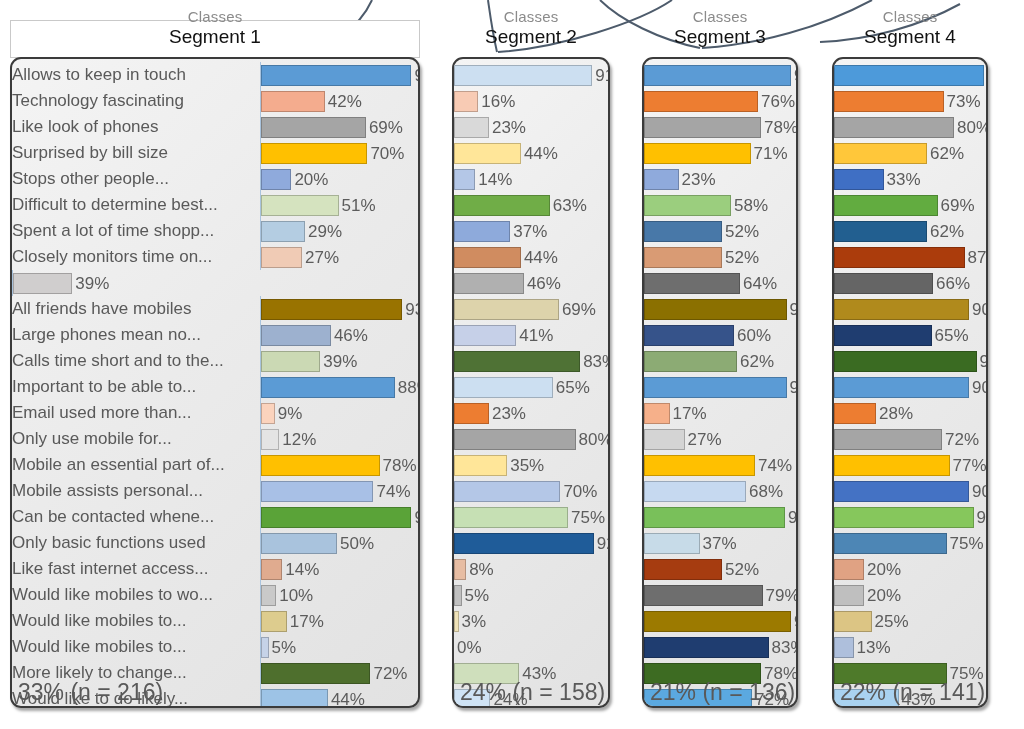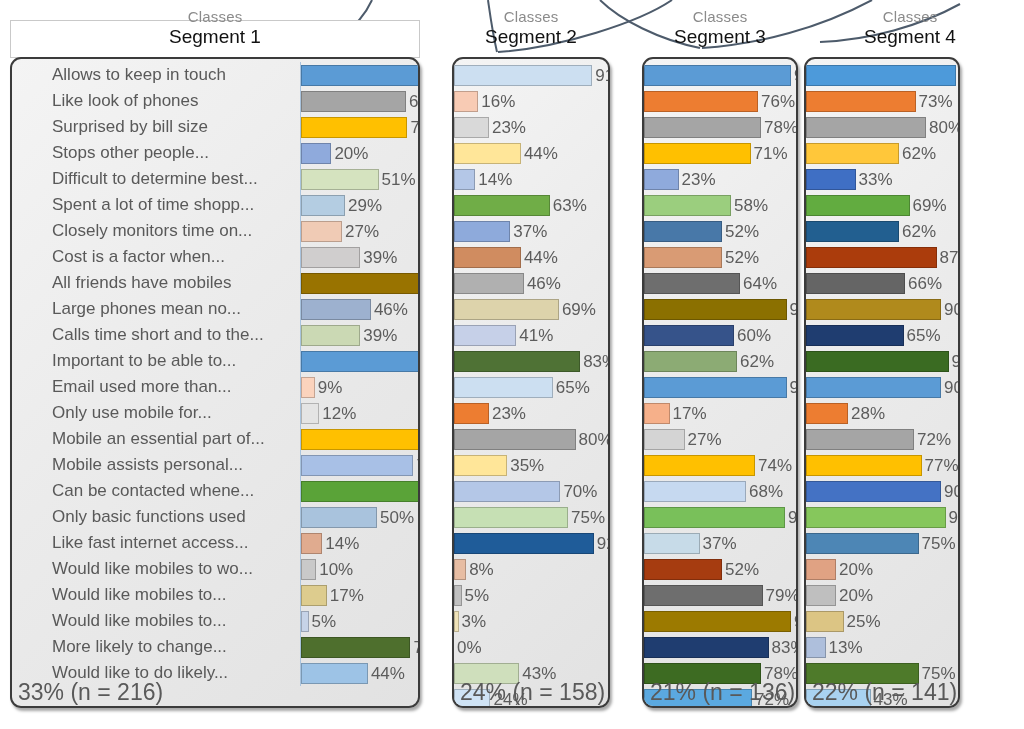--- a/index.html
+++ b/index.html
@@ -64,21 +64,20 @@
     align-items:center;
     box-sizing:border-box;
   }
   .rowlabel{
     font-size:17px;
     color:#595959;
     white-space:nowrap;
     flex:0 0 auto;
     line-height:26px;
     overflow:hidden;
-    margin-left:40px;
   }
   .barwrap{
     position:relative;
     flex:1 1 auto;
     height:26px;
     display:flex;
     align-items:center;
     border-left:1px solid #a9c3dd;
     box-sizing:border-box;
   }
@@ -144,20 +143,27 @@
   <div class="panel" id="panel-0" style="left: 10px; top: 57px; width: 410px; height: 651px;">
     <div class="rows" id="rows-0">
         <div class="row">
           <div class="rowlabel" style="width: 248px;">Allows to keep in touch</div>
           <div class="barwrap">
             <div class="bar" style="width: 150.48px; background: rgb(91, 155, 213);"></div>
             <div class="barval">99%</div>
           </div>
         </div>
         <div class="row">
+          <div class="rowlabel" style="width: 248px;">Technology fascinating</div>
+          <div class="barwrap">
+            <div class="bar" style="width: 63.84px; background: rgb(244, 172, 142);"></div>
+            <div class="barval">42%</div>
+          </div>
+        </div>
+        <div class="row">
           <div class="rowlabel" style="width: 248px;">Like look of phones</div>
           <div class="barwrap">
             <div class="bar" style="width: 104.88px; background: rgb(165, 165, 165);"></div>
             <div class="barval">69%</div>
           </div>
         </div>
         <div class="row">
           <div class="rowlabel" style="width: 248px;">Surprised by bill size</div>
           <div class="barwrap">
             <div class="bar" style="width: 106.4px; background: rgb(255, 192, 0);"></div>
@@ -186,21 +192,20 @@
           </div>
         </div>
         <div class="row">
           <div class="rowlabel" style="width: 248px;">Closely monitors time on...</div>
           <div class="barwrap">
             <div class="bar" style="width: 41.04px; background: rgb(240, 203, 181);"></div>
             <div class="barval">27%</div>
           </div>
         </div>
         <div class="row">
-          <div class="rowlabel" style="width: 248px;">Cost is a factor when...</div>
           <div class="barwrap">
             <div class="bar" style="width: 59.28px; background: rgb(208, 206, 206);"></div>
             <div class="barval">39%</div>
           </div>
         </div>
         <div class="row">
           <div class="rowlabel" style="width: 248px;">All friends have mobiles</div>
           <div class="barwrap">
             <div class="bar" style="width: 141.36px; background: rgb(153, 115, 0);"></div>
             <div class="barval">93%</div>
@@ -616,21 +621,21 @@
         </div>
         <div class="row">
           <div class="barwrap">
             <div class="bar" style="width: 108px; background: rgb(91, 169, 224);"></div>
             <div class="barval">72%</div>
           </div>
         </div>
       </div>
     <div class="footer">21% (n = 136)</div>
   </div>
-  <div class="panel noaxis" id="panel-3" style="left: 804px; top: 57px; width: 156px; height: 651px;">
+  <div class="panel noaxis" id="panel-3" style="left: 832px; top: 57px; width: 156px; height: 651px;">
     <div class="rows" id="rows-3">
         <div class="row">
           <div class="barwrap">
             <div class="bar" style="width: 150px; background: rgb(77, 154, 218);"></div>
             <div class="barval">100%</div>
           </div>
         </div>
         <div class="row">
           <div class="barwrap">
             <div class="bar" style="width: 109.5px; background: rgb(237, 125, 49);"></div>

